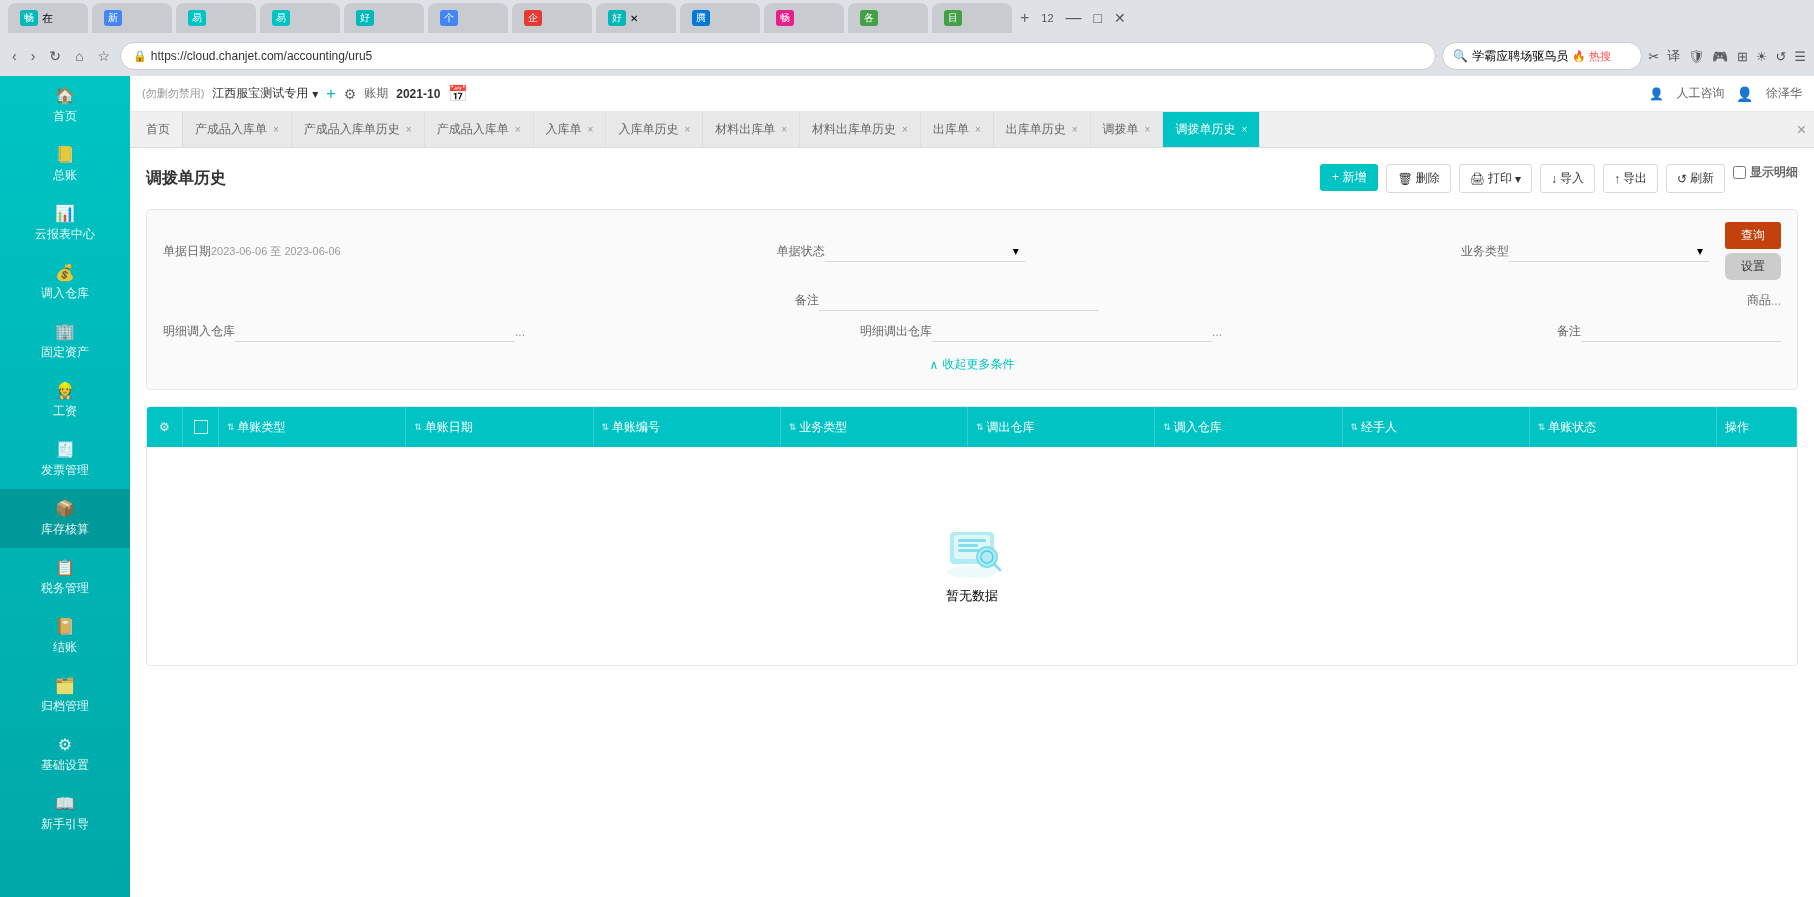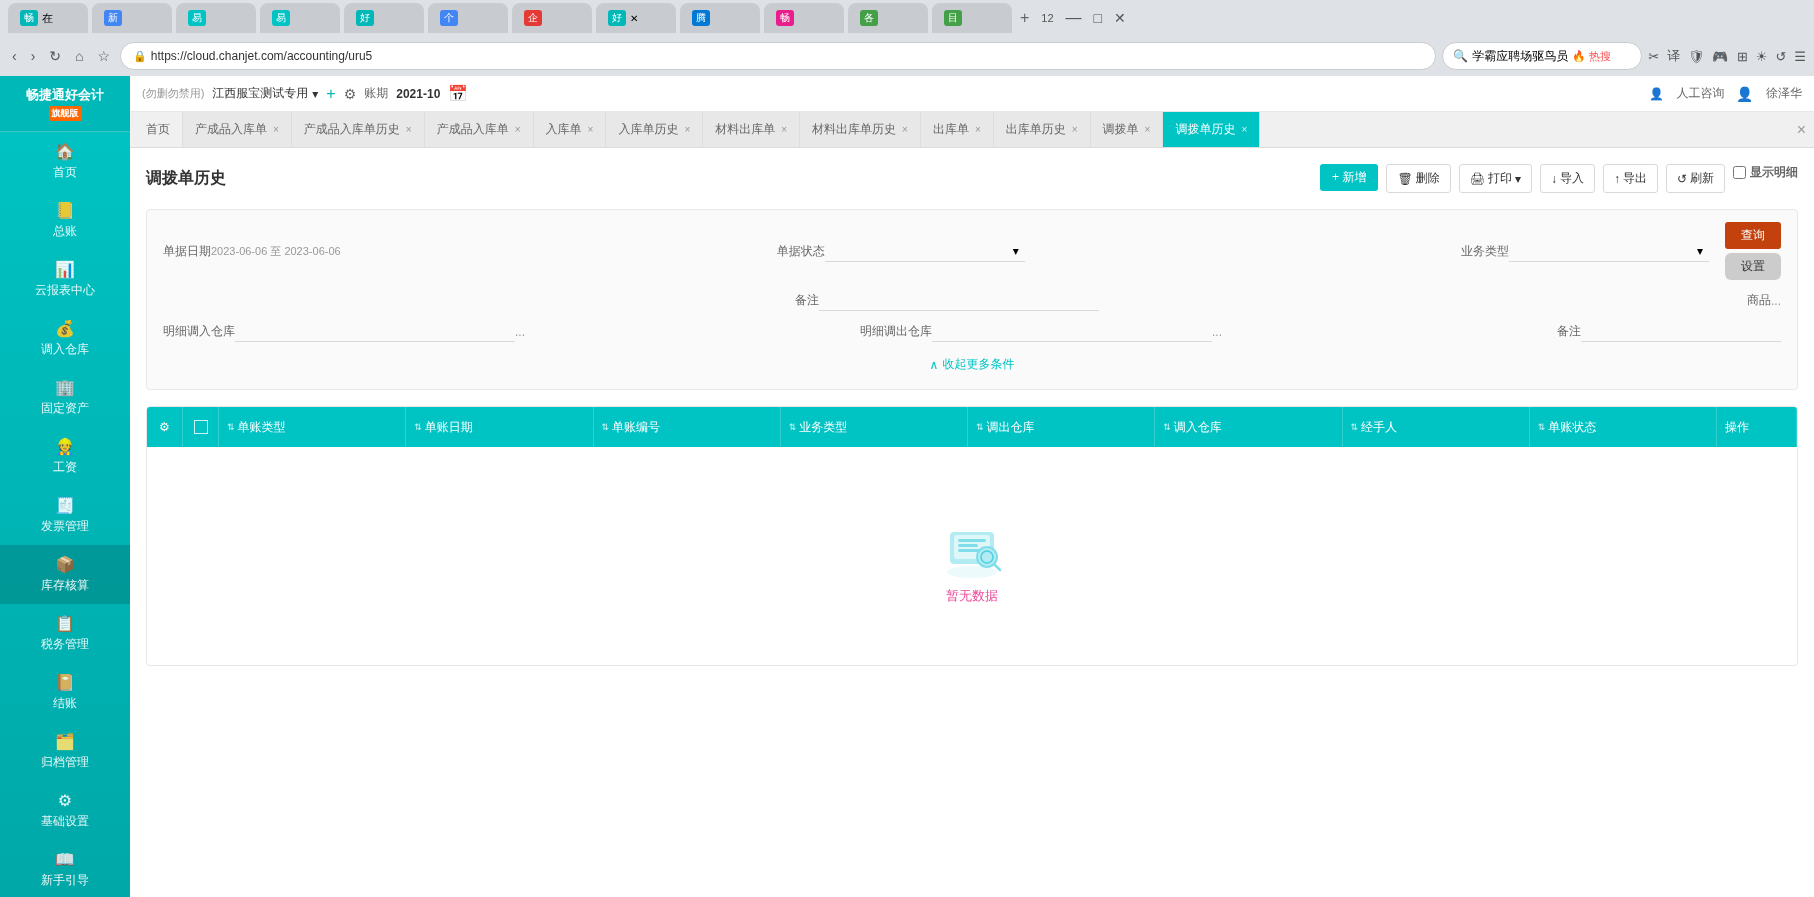--- a/index.html
+++ b/index.html
@@ -77,21 +77,21 @@
     .table-header { background: #00c4c4; display: flex; align-items: center; height: 40px; }
     .th-cell { color: #fff; font-size: 12px; padding: 0 8px; display: flex; align-items: center; gap: 3px; border-right: 1px solid rgba(255,255,255,0.2); height: 100%; white-space: nowrap; }
     .th-cell.gear { width: 36px; justify-content: center; }
     .th-cell.checkbox { width: 36px; justify-content: center; }
     .th-cell.flex1 { flex: 1; }
     .sort-icon { font-size: 9px; color: rgba(255,255,255,0.8); }
     .checkbox-box { width: 14px; height: 14px; border: 1px solid rgba(255,255,255,0.8); background: transparent; cursor: pointer; }
 
     
     .empty-state { display: flex; flex-direction: column; align-items: center; justify-content: center; padding: 60px 20px; color: #999; }
-    .empty-text { font-size: 13px; color: #ec4899; }
+    .empty-text { font-size: 13px; color: #000000; }
 
     
     ::-webkit-scrollbar { width: 6px; height: 6px; }
     ::-webkit-scrollbar-track { background: #f1f1f1; }
     ::-webkit-scrollbar-thumb { background: #ccc; border-radius: 3px; }
 
     .display-toggle { display: flex; align-items: center; gap: 4px; font-size: 12px; color: #666; }
   </style>
 </head>
 <body>
@@ -165,24 +165,20 @@
     <span>⊞</span>
     <span>☀</span>
     <span>↺</span>
     <span>☰</span>
   </div>
 </div>
 
 <div class="app-container">
 
   <div class="sidebar">
-    <div class="sidebar-logo">
-      <div>畅捷通好会计</div>
-      <div class="sidebar-logo-sub">旗舰版</div>
-    </div>
     <div class="sidebar-item">
       <span class="icon">🏠</span>
       <span>首页</span>
     </div>
     <div class="sidebar-item">
       <span class="icon">📒</span>
       <span>总账</span>
     </div>
     <div class="sidebar-item">
       <span class="icon">📊</span>

